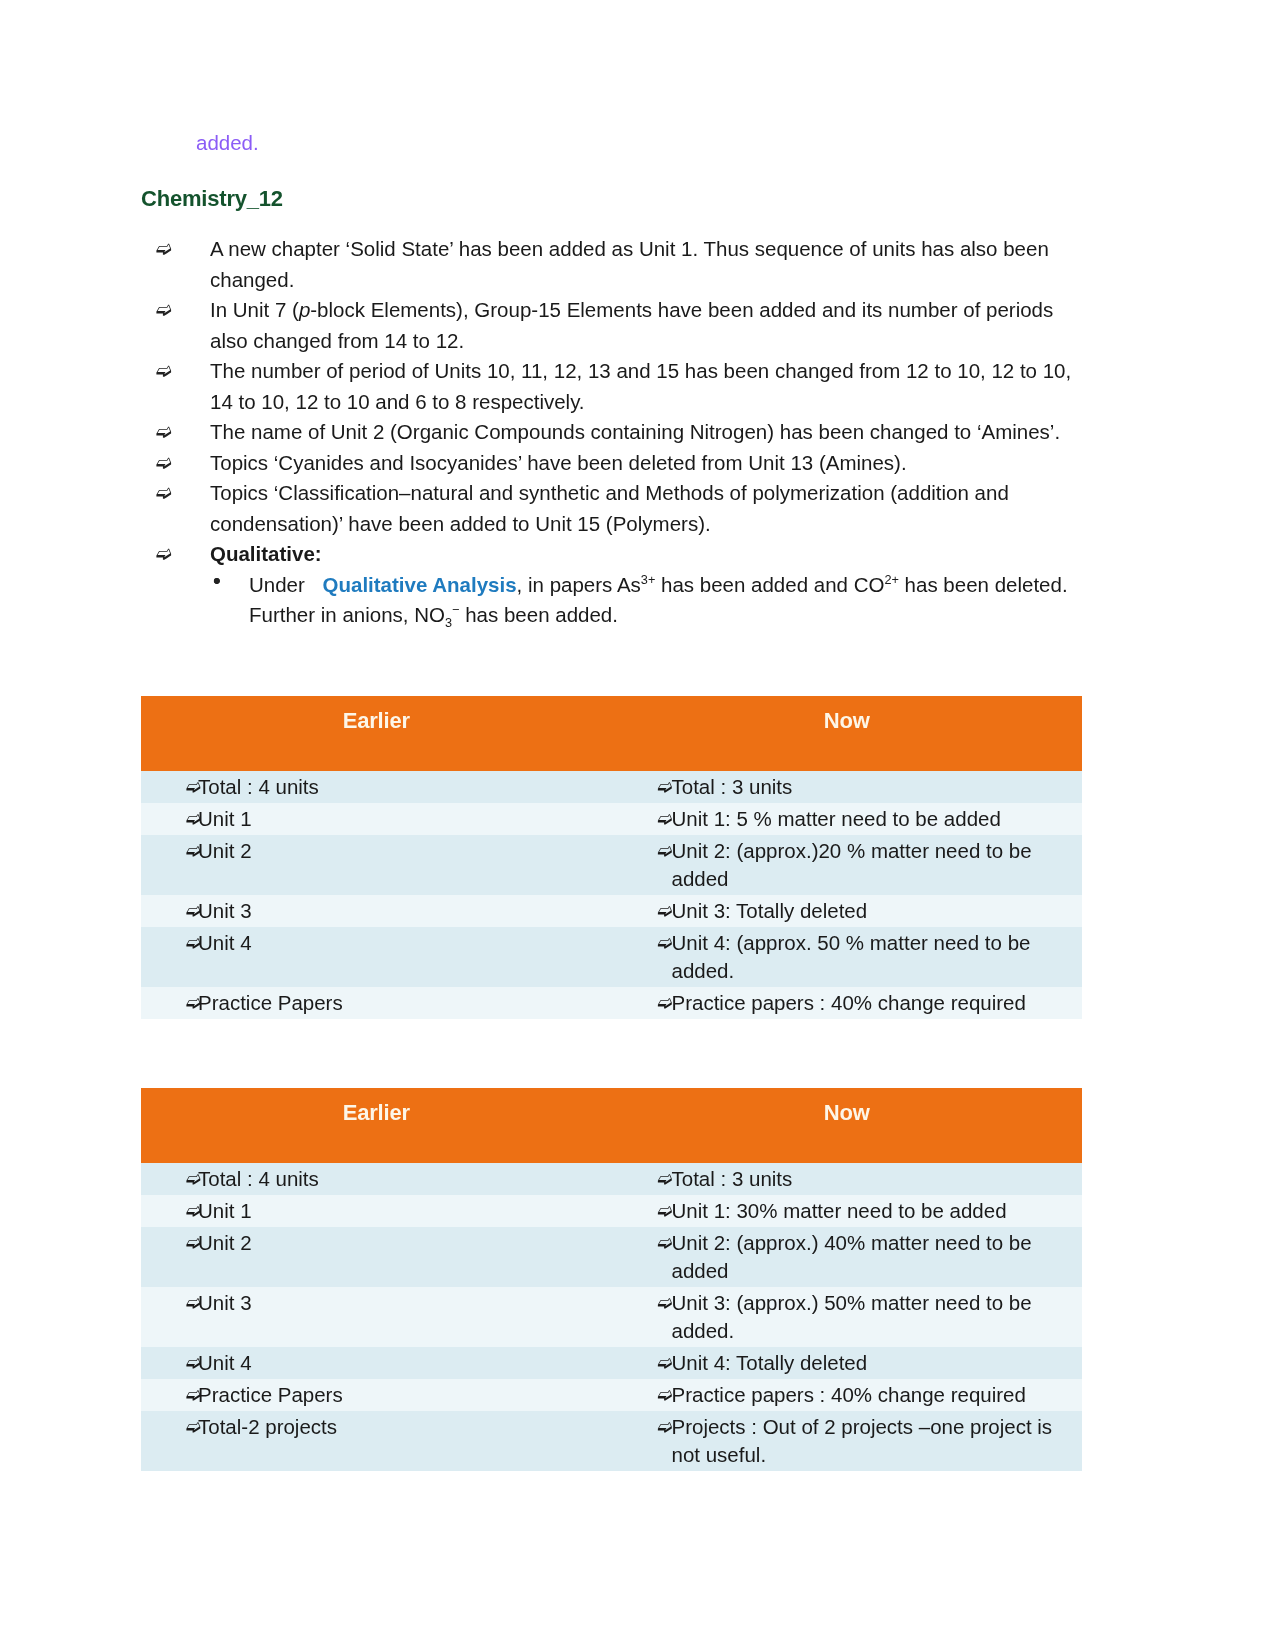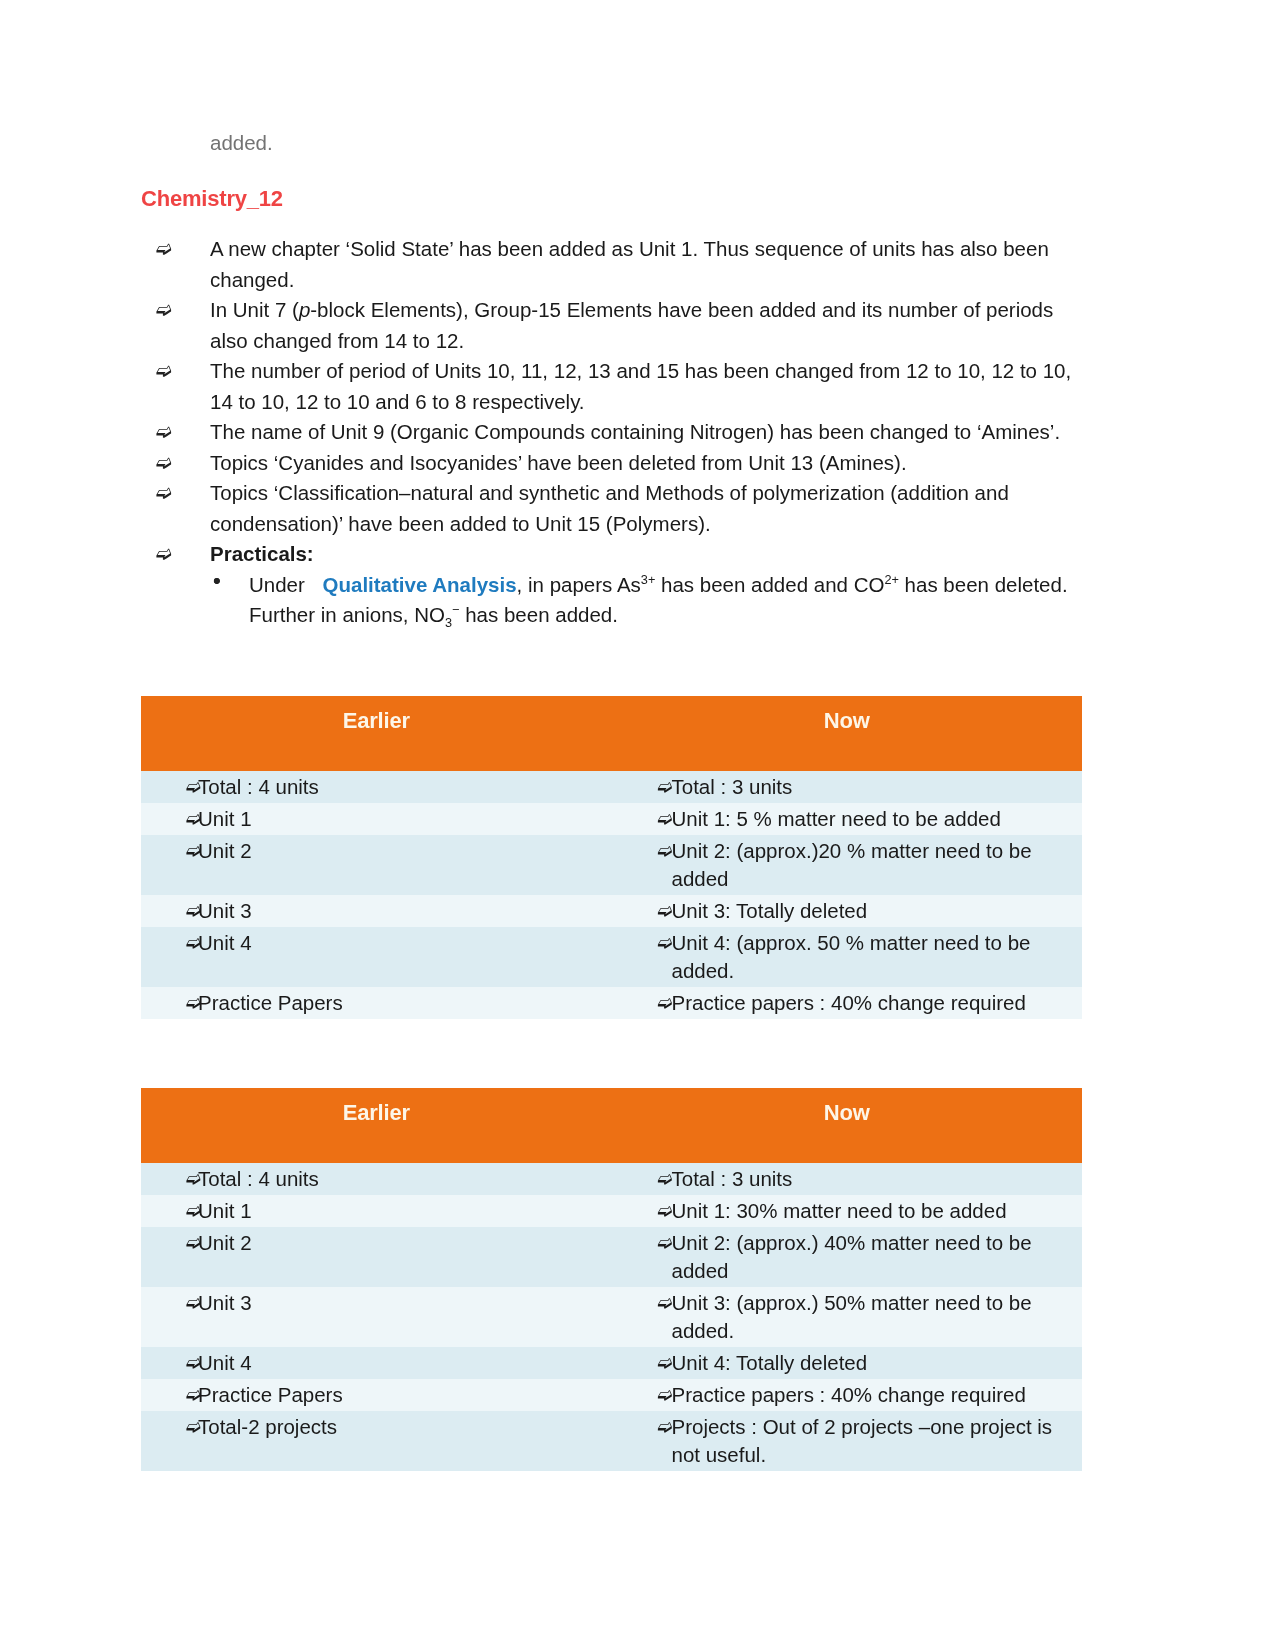--- a/index.html
+++ b/index.html
@@ -27,28 +27,28 @@
     position: absolute;
     left: 141px;
     top: 128px;
     width: 945px;
   }
 
   
   .plain-line {
     font-size: 20.5px;
     line-height: 30px;
-    color: #737373;
-    margin-left: 69px;
+    color: #8b5cf6;
+    margin-left: 55px;
   }
 
   .sec-heading {
     font-size: 22px;
     font-weight: bold;
-    color: #ef4444;
+    color: #14532d;
     letter-spacing: -0.2px;
     margin: 0;
   }
   .sec-heading.chem { margin-top: 28px; }
 
   
   ul.arrow-list {
     list-style: none;
     margin: 0;
     padding: 0;
@@ -161,33 +161,33 @@
       <li>
         <span class="arrow">➫</span>
         <span>In Unit 7 (<span class="italic">p</span>-block Elements), Group-15 Elements have been added and its number of periods also changed from 14 to 12.</span>
       </li>
       <li>
         <span class="arrow">➫</span>
         <span>The number of period of Units 10, 11, 12, 13 and 15 has been changed from 12 to 10, 12 to 10, 14 to 10, 12 to 10 and 6 to 8 respectively.</span>
       </li>
       <li>
         <span class="arrow">➫</span>
-        <span>The name of Unit 9 (Organic Compounds containing Nitrogen) has been changed to ‘Amines’.</span>
+        <span>The name of Unit 2 (Organic Compounds containing Nitrogen) has been changed to ‘Amines’.</span>
       </li>
       <li>
         <span class="arrow">➫</span>
         <span>Topics ‘Cyanides and Isocyanides’ have been deleted from Unit 13 (Amines).</span>
       </li>
       <li>
         <span class="arrow">➫</span>
         <span>Topics ‘Classification–natural and synthetic and Methods of polymerization (addition and condensation)’ have been added to Unit 15 (Polymers).</span>
       </li>
       <li class="practicals">
         <span class="arrow">➫</span>
-        <span>Practicals:</span>
+        <span>Qualitative:</span>
       </li>
     </ul>
 
     <ul class="dot-list">
       <li>
         <span class="dot">•</span>
       </li>
       <li>
         <span class="dot">•</span>
         <span><span>Under </span><span class="blue-bold">Qualitative Analysis</span><span>, in papers As</span><sup>3+</sup><span> has been added and CO</span><sup>2+</sup><span> has been deleted.</span><br><span>Further in anions, NO</span><sub>3</sub><sup>−</sup><span> has been added.</span></span>

